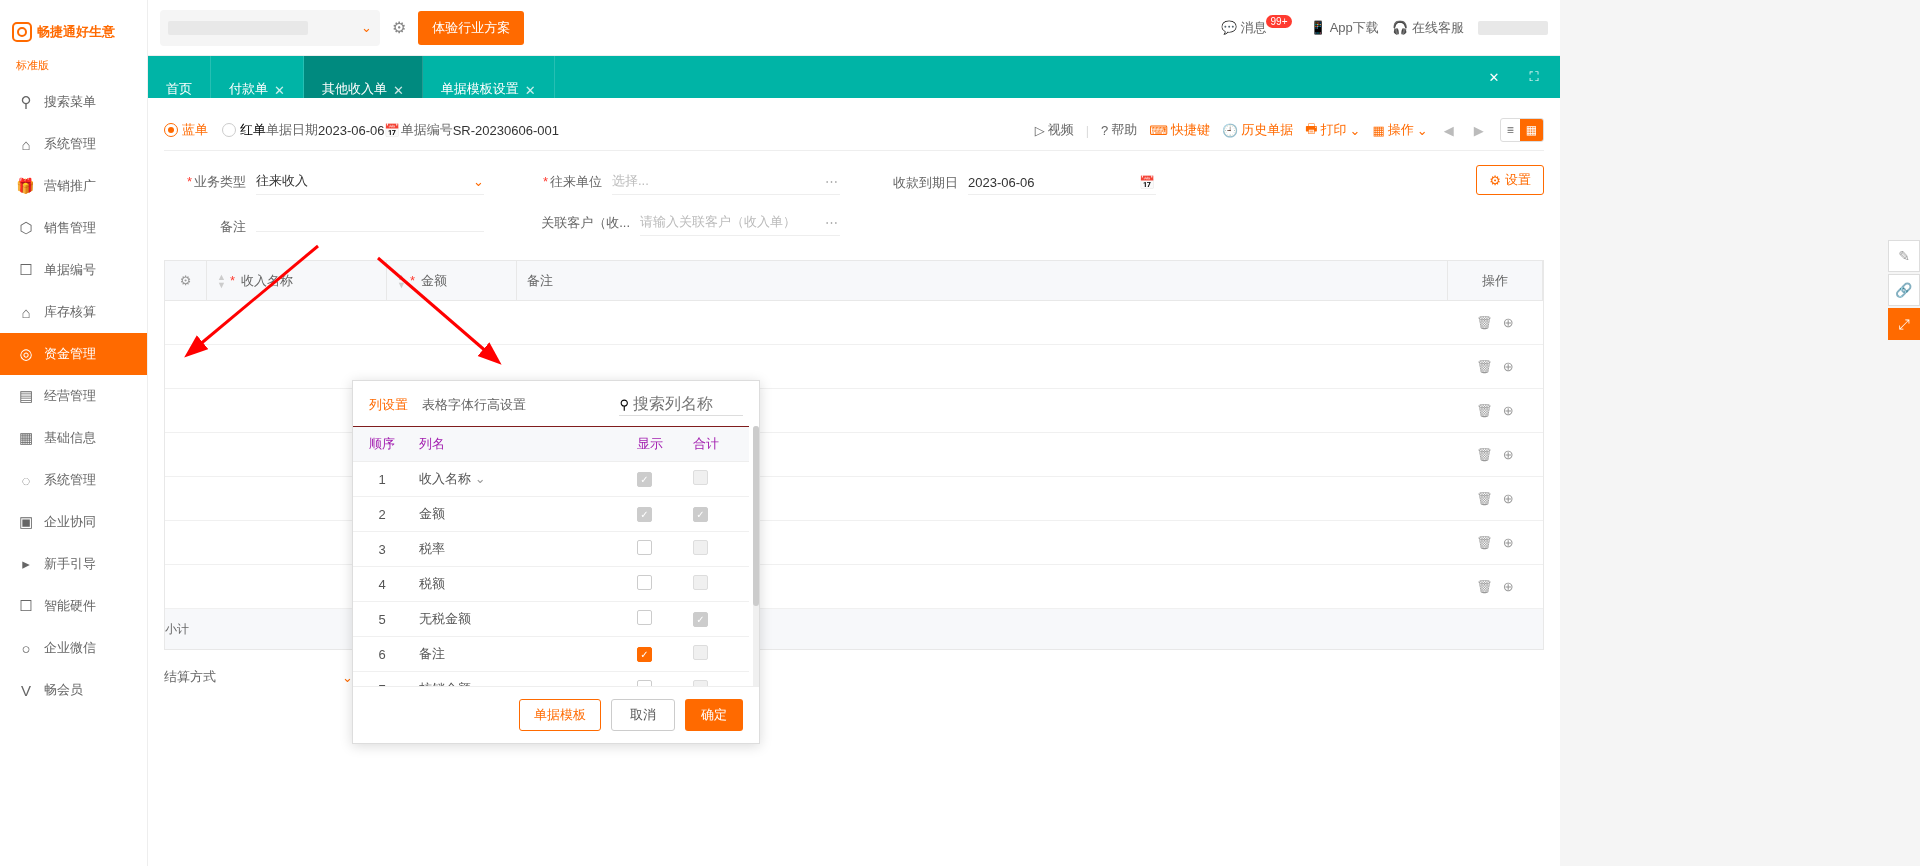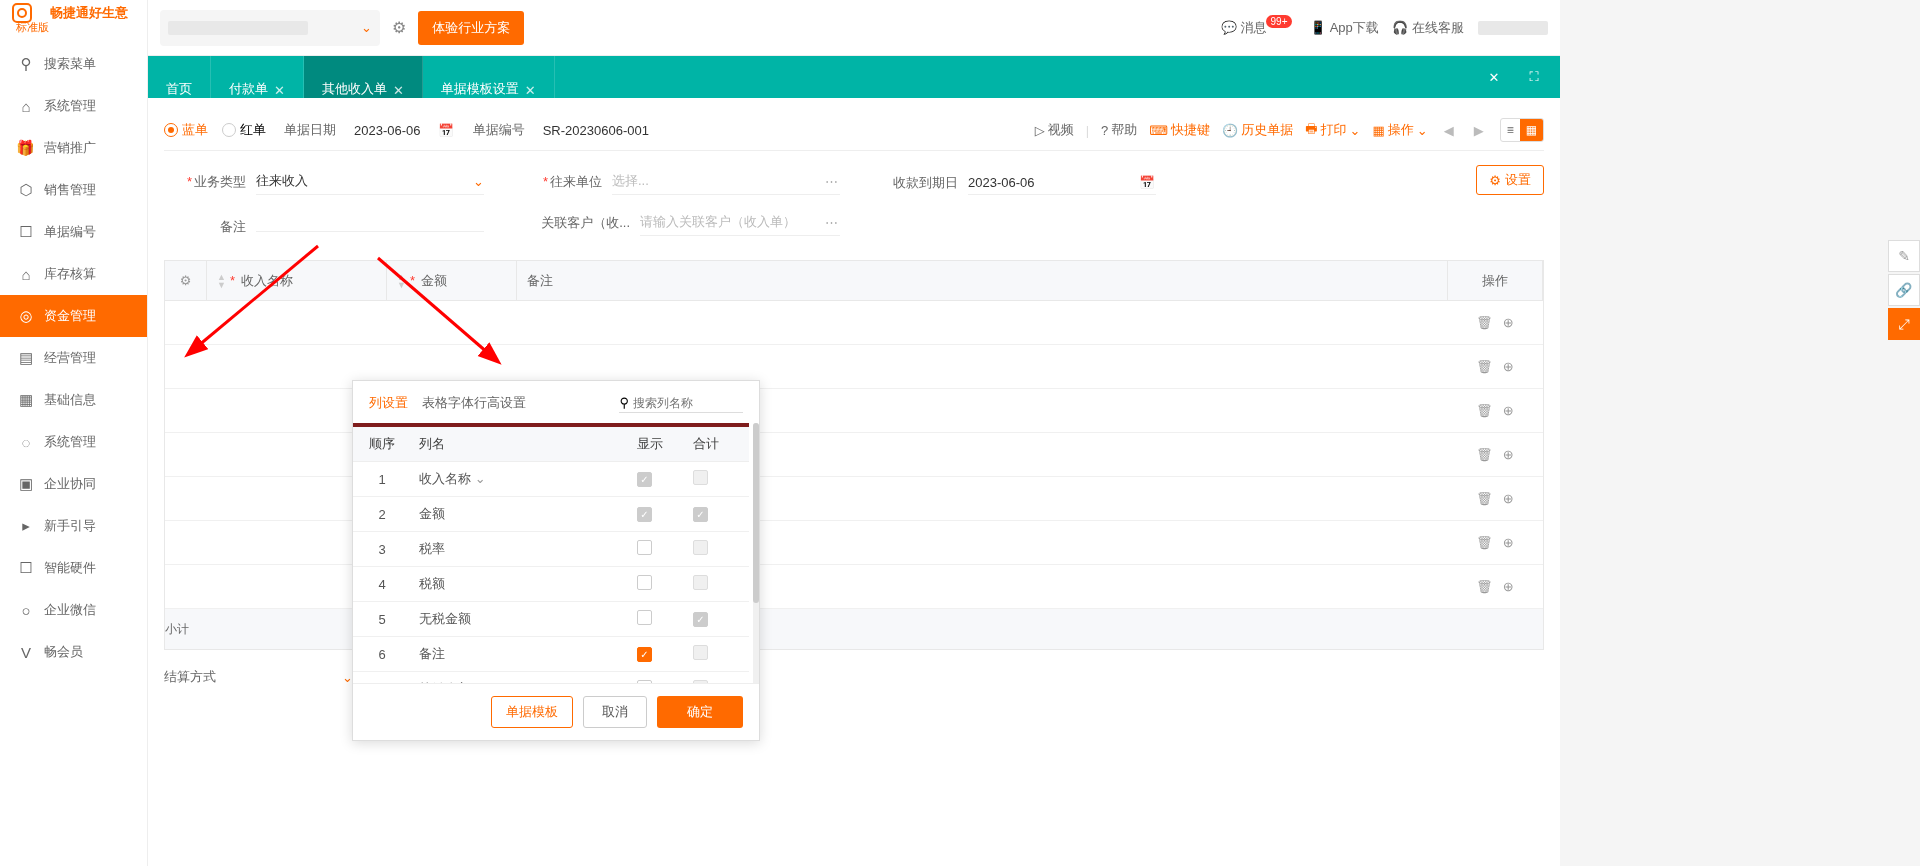--- a/index.html
+++ b/index.html
@@ -1,19 +1,19 @@
 <!DOCTYPE html>
 <html><head>
 <meta charset="utf-8">
 <style>
 *{margin:0;padding:0;box-sizing:border-box;font-family:"Microsoft YaHei",Arial,sans-serif;font-size:13px}
 body{background:#f5f5f5;overflow:hidden}
 .app{display:flex;height:866px;width:1560px;background:#fff}
 .sidebar{width:148px;background:#fff;border-right:1px solid #eee;display:flex;flex-direction:column}
-.logo{padding:3px 12px;display:flex;align-items:center;gap:18px}
+.logo{padding:22px 12px;display:flex;align-items:center;gap:5px}
 .logo-icon{width:20px;height:20px;border:2px solid #ff6a00;border-radius:5px;position:relative}
 .logo-icon::after{content:"";position:absolute;width:6px;height:6px;border:2px solid #ff6a00;border-radius:50%;top:3px;left:3px}
 .logo-text{color:#ff6a00;font-weight:bold;font-size:13px}
 .logo-sub{color:#ff6a00;font-size:11px;padding-left:16px;margin-top:-6px;margin-bottom:8px}
 .nav-item{display:flex;align-items:center;gap:10px;padding:12px 18px;color:#666;cursor:pointer}
 .nav-item.active{background:#ff6a00;color:#fff}
 .nav-icon{width:16px;height:16px;display:inline-flex;align-items:center;justify-content:center;font-size:15px}
 .main{flex:1;display:flex;flex-direction:column;min-width:0}
 .topbar{height:56px;background:#fff;display:flex;align-items:center;padding:0 12px;border-bottom:1px solid #eee}
 .user-select{display:flex;align-items:center;gap:8px;padding:4px 8px;border-radius:4px;background:#f5f5f5;width:220px;height:36px}
@@ -23,21 +23,21 @@
 .topbar-right{margin-left:auto;display:flex;align-items:center;gap:14px;color:#666}
 .badge{background:#ff3b30;color:#fff;font-size:10px;padding:1px 5px;border-radius:8px;position:relative;top:-6px;left:-4px}
 .topbar-item{display:flex;align-items:center;gap:3px}
 .tabs{height:42px;background:#00b4a6;display:flex;align-items:center;color:#fff}
 .tab{padding:0 18px;height:100%;display:flex;align-items:flex-end;gap:6px;cursor:pointer;border-right:1px solid rgba(255,255,255,.15)}
 .tab.active{background:#008a7f}
 .tab-close{font-size:13px;opacity:.8}
 .tabs-right{margin-left:auto;display:flex;align-items:center;padding-right:8px;gap:4px}
 .tab-action{width:36px;height:36px;display:flex;align-items:center;justify-content:center;cursor:pointer;color:#fff}
 .content{flex:1;padding:12px 16px;background:#fff;overflow:auto;position:relative}
-.form-bar{display:flex;align-items:center;gap:18px;padding:8px 0;border-bottom:1px solid #eee;flex-wrap:wrap}
+.form-bar{display:flex;align-items:center;padding:8px 0;border-bottom:1px solid #eee;flex-wrap:wrap}
 .radio-group{display:flex;gap:14px;align-items:center}
 .radio{display:flex;align-items:center;gap:4px}
 .radio-circle{width:14px;height:14px;border:1px solid #ccc;border-radius:50%;display:inline-flex;align-items:center;justify-content:center}
 .radio.checked .radio-circle{border-color:#ff6a00}
 .radio.checked .radio-circle::after{content:"";width:6px;height:6px;background:#ff6a00;border-radius:50%}
 .radio.checked{color:#ff6a00}
 .field-lbl{color:#666}
 .field-val{color:#333}
 .cal-icon{color:#ff6a00}
 .toolbar-right{margin-left:auto;display:flex;align-items:center;gap:12px;color:#666;font-size:12px}
@@ -77,38 +77,38 @@
 .settle{display:flex;gap:24px;padding:18px 0;align-items:center;color:#666}
 .settle .s-field{display:flex;align-items:center;gap:8px}
 .settle .dd{color:#ff6a00}
 .settle .dots{color:#999;letter-spacing:2px}
 .add-link{color:#ff6a00;display:flex;align-items:center;gap:3px}
 .popup{position:absolute;top:282px;left:204px;width:408px;background:#fff;border:1px solid #ddd;box-shadow:0 2px 12px rgba(0,0,0,.15);z-index:100}
 .popup-tabs{display:flex;gap:14px;padding:12px 16px 10px;align-items:center}
 .ptab{color:#666;cursor:pointer}
 .ptab.active{color:#ff6a00}
 .psearch{margin-left:auto;display:flex;align-items:center;gap:4px;border-bottom:1px solid #ddd;padding:2px 0}
-.psearch input{border:none;outline:none;width:110px;font-size:12px}
+.psearch input{border:none;outline:none;width:110px;font-size:16px}
 .ptable{max-height:260px;overflow-y:auto}
-.phead{display:flex;background:#f7f8fa;padding:8px 0;font-size:12px;color:#404040;border-top:4px solid #7f1d1d;border-bottom:1px solid #eee}
+.phead{display:flex;background:#f7f8fa;padding:8px 0;font-size:12px;color:#a21caf;border-top:1px solid #7f1d1d;border-bottom:1px solid #eee}
 .pc-seq{width:58px;text-align:center}
 .pc-name{flex:1;padding-left:8px}
 .pc-show{width:56px;text-align:left}
 .pc-sum{width:56px;text-align:left}
 .prow{display:flex;padding:8px 0;border-bottom:1px solid #f0f0f0;align-items:center;font-size:12px;color:#555}
 .cb{width:15px;height:15px;border:1px solid #ccc;border-radius:2px;display:inline-flex;align-items:center;justify-content:center;background:#fff}
 .cb.on{background:#ff6a00;border-color:#ff6a00;color:#fff;font-size:10px}
 .cb.on::after{content:"✓"}
 .cb.dis{background:#f0f0f0;border-color:#ddd}
 .cb.dis.on{background:#ccc;border-color:#ccc}
 .cb.dis.on::after{content:"✓";color:#fff}
 .popup-foot{display:flex;justify-content:flex-end;gap:10px;padding:12px 16px;border-top:1px solid #eee}
 .btn-outline-orange{border:1px solid #ff6a00;color:#ff6a00;background:#fff;padding:6px 14px;border-radius:3px;cursor:pointer}
 .btn-gray{border:1px solid #ccc;color:#555;background:#fff;padding:6px 18px;border-radius:3px;cursor:pointer}
-.btn-fill-orange{border:none;background:#ff6a00;color:#fff;padding:6px 30px;border-radius:3px;cursor:pointer}
+.btn-fill-orange{border:none;background:#ff6a00;color:#fff;padding:6px 16px;border-radius:3px;cursor:pointer}
 .arrow{position:absolute;z-index:90;pointer-events:none}
 .arrow svg{overflow:visible}
 .side-tools{position:fixed;right:0;top:240px;display:flex;flex-direction:column;gap:2px}
 .side-tool{width:32px;height:32px;background:#fff;border:1px solid #ddd;display:flex;align-items:center;justify-content:center;color:#999;font-size:14px}
 .side-tool.orange{background:#ff6a00;color:#fff;border-color:#ff6a00}
 .scrollbar-track{margin-left:4px;width:6px;background:#f0f0f0;border-radius:3px;align-self:stretch}
 .scrollbar-thumb{width:6px;background:#ccc;border-radius:3px;height:180px}
 </style>
 </head>
 <body>

